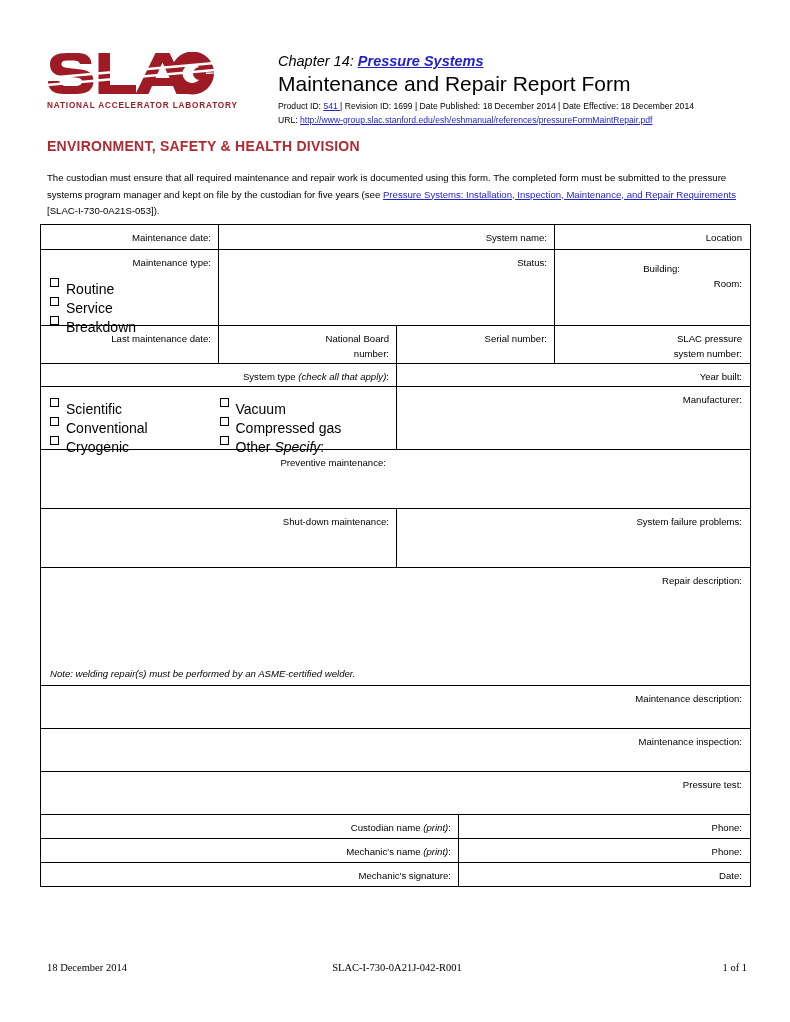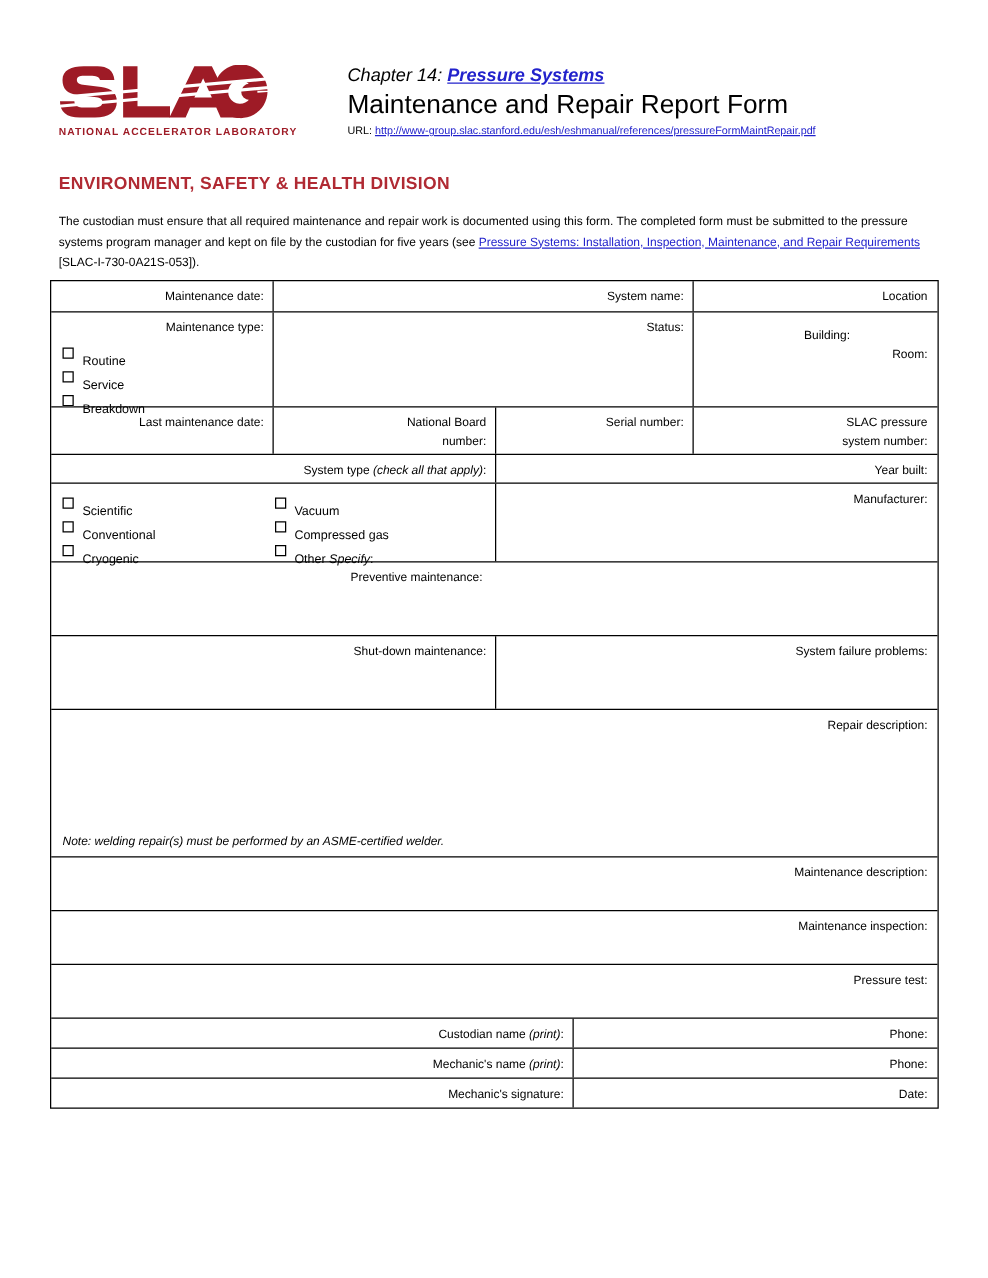--- a/index.html
+++ b/index.html
@@ -162,21 +162,21 @@
   }
   .cbox {
     width: 9px;
     height: 9px;
     border: 1.5px solid #000;
     box-sizing: border-box;
     background: #fff;
     margin-right: 7px;
     flex: none;
   }
-  .cblabel { font-size: 10px; line-height: 11px; margin-top: 14px; }
+  .cblabel { font-size: 14px; line-height: 11px; margin-top: 14px; }
 
   .cols2 { display: flex; }
   .cbcol { width: 179px; }
 
   .note {
     position: absolute;
     left: 9px;
     bottom: 4px;
     font-size: 9.6px;
     font-style: italic;
@@ -227,20 +227,21 @@
         </g>
       </svg>
       <div class="lab-line">NATIONAL ACCELERATOR LABORATORY</div>
     </div>
 
     <div class="esh-line">ENVIRONMENT, SAFETY &amp; HEALTH DIVISION</div>
 
     <div class="title-block">
       <div class="chapter-line"><span>Chapter 14: </span><a class="chapter-link" href="#">Pressure Systems</a></div>
       <div class="doc-title">Maintenance and Repair Report Form</div>
+      <div class="meta-line"><span>Product ID: </span><a class="lnk" href="#">541 </a><span>| Revision ID: 1699 | Date Published: 18 December 2014 | Date Effective: 18 December 2014</span></div>
       <div class="url-line"><span>URL: </span><a class="lnk" href="#">http://www-group.slac.stanford.edu/esh/eshmanual/references/pressureFormMaintRepair.pdf</a></div>
     </div>
   </div>
 
   <div class="intro"><span>The custodian must ensure that all required maintenance and repair work is documented using this form. The completed form must be submitted to the pressure systems program manager and kept on file by the custodian for five years (see </span><a class="lnk" href="#">Pressure Systems: Installation, Inspection, Maintenance, and Repair Requirements</a><span> [SLAC-I-730-0A21S-053]).</span></div>
 
   <div class="form">
 
     <div class="row">
       <div class="cell" style="width:178px;height:24px">
@@ -407,14 +408,19 @@
       <div class="cell thin-r" style="width:418px;height:23px">
           <span class="lbl">Mechanic's signature:</span>
         </div>
       <div class="cell last" style="width:290px;height:23px">
           <span class="lbl">Date:</span>
         </div>
     </div>
 
   </div>
 
+  <div class="footer">
+    <span>18 December 2014</span>
+    <span class="ctr">SLAC-I-730-0A21J-042-R001</span>
+    <span>1 of 1</span>
+  </div>
 
 </div>
 
 </body></html>

